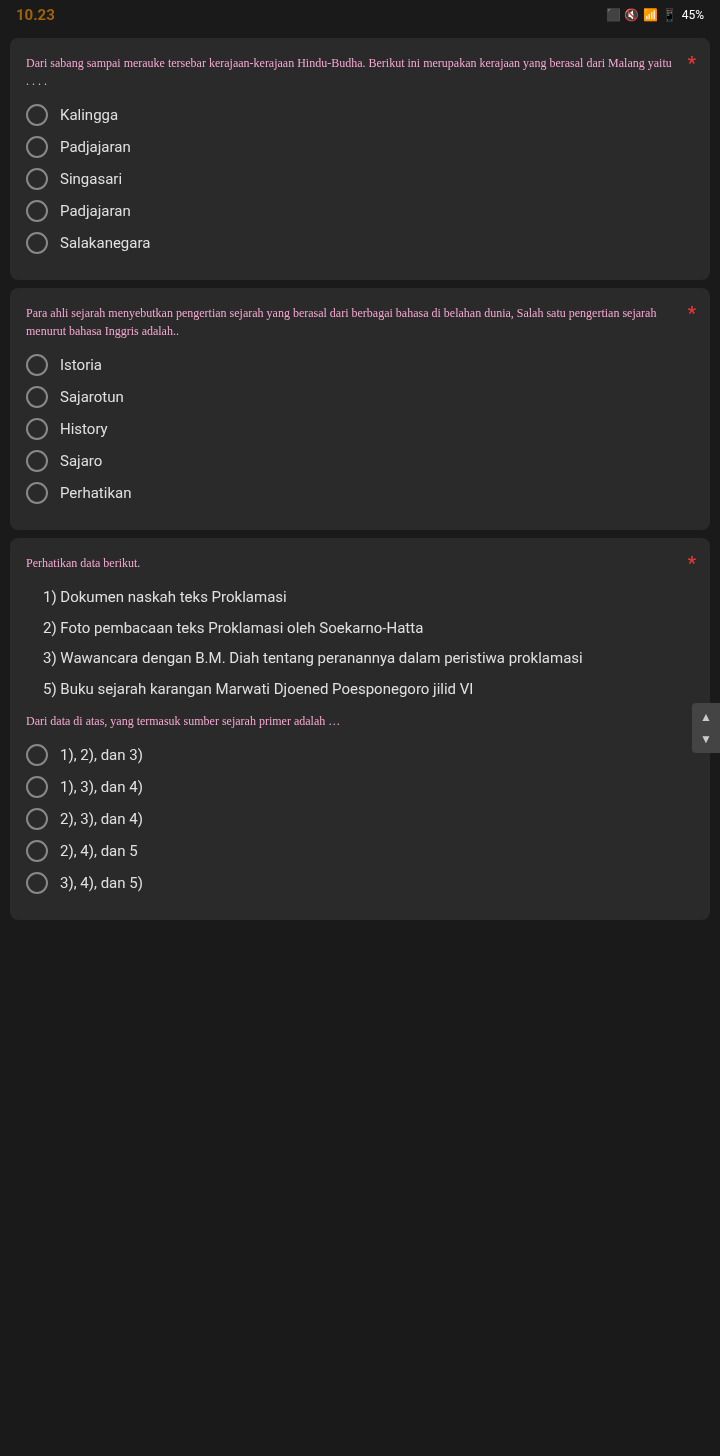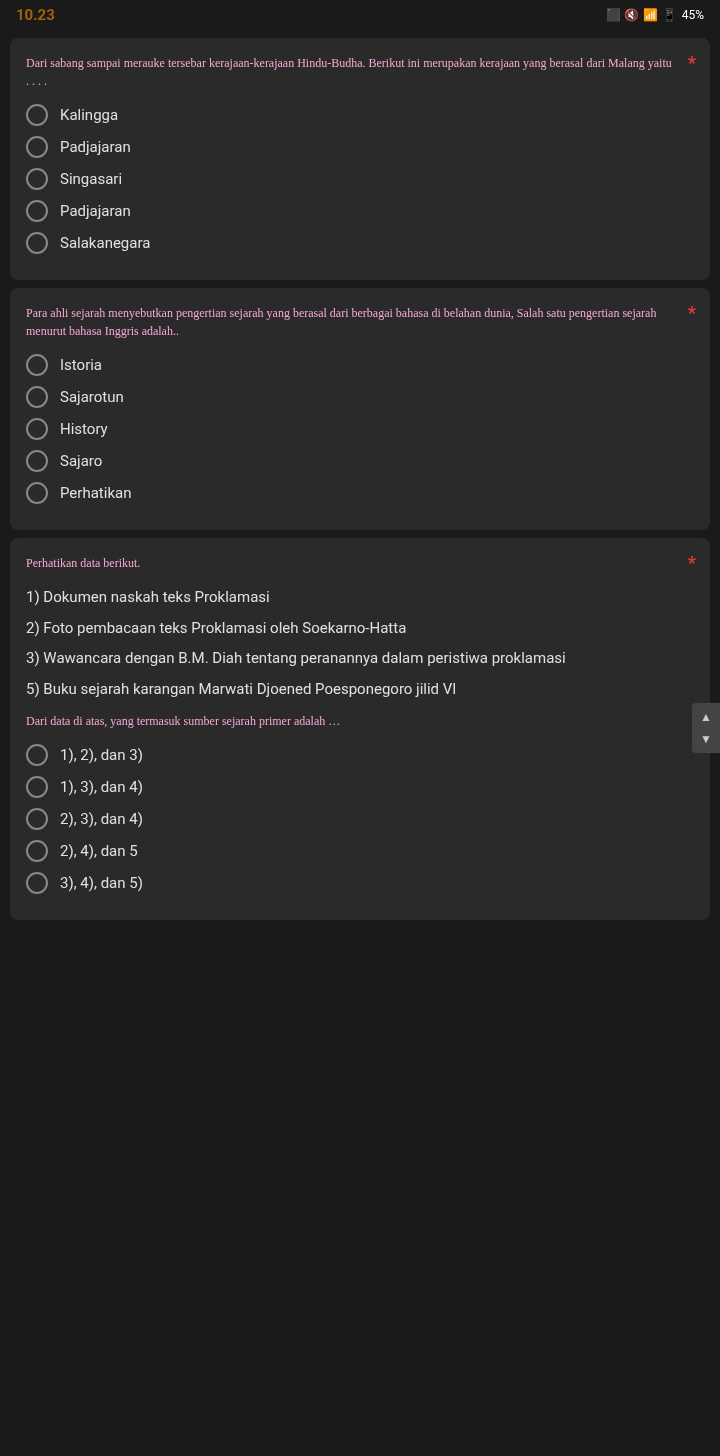--- a/index.html
+++ b/index.html
@@ -109,20 +109,21 @@
 
     .data-list {
       margin-bottom: 12px;
     }
 
     .data-item {
       color: #e0e0e0;
       font-size: 15px;
       line-height: 1.5;
       margin-bottom: 8px;
+      margin-left: 17px;
     }
   </style>
 </head>
 <body>
 
 <div class="status-bar">
   <span class="status-time">10.23</span>
   <div class="status-icons">
     <span>⬛</span>
     <span>🔇</span>

